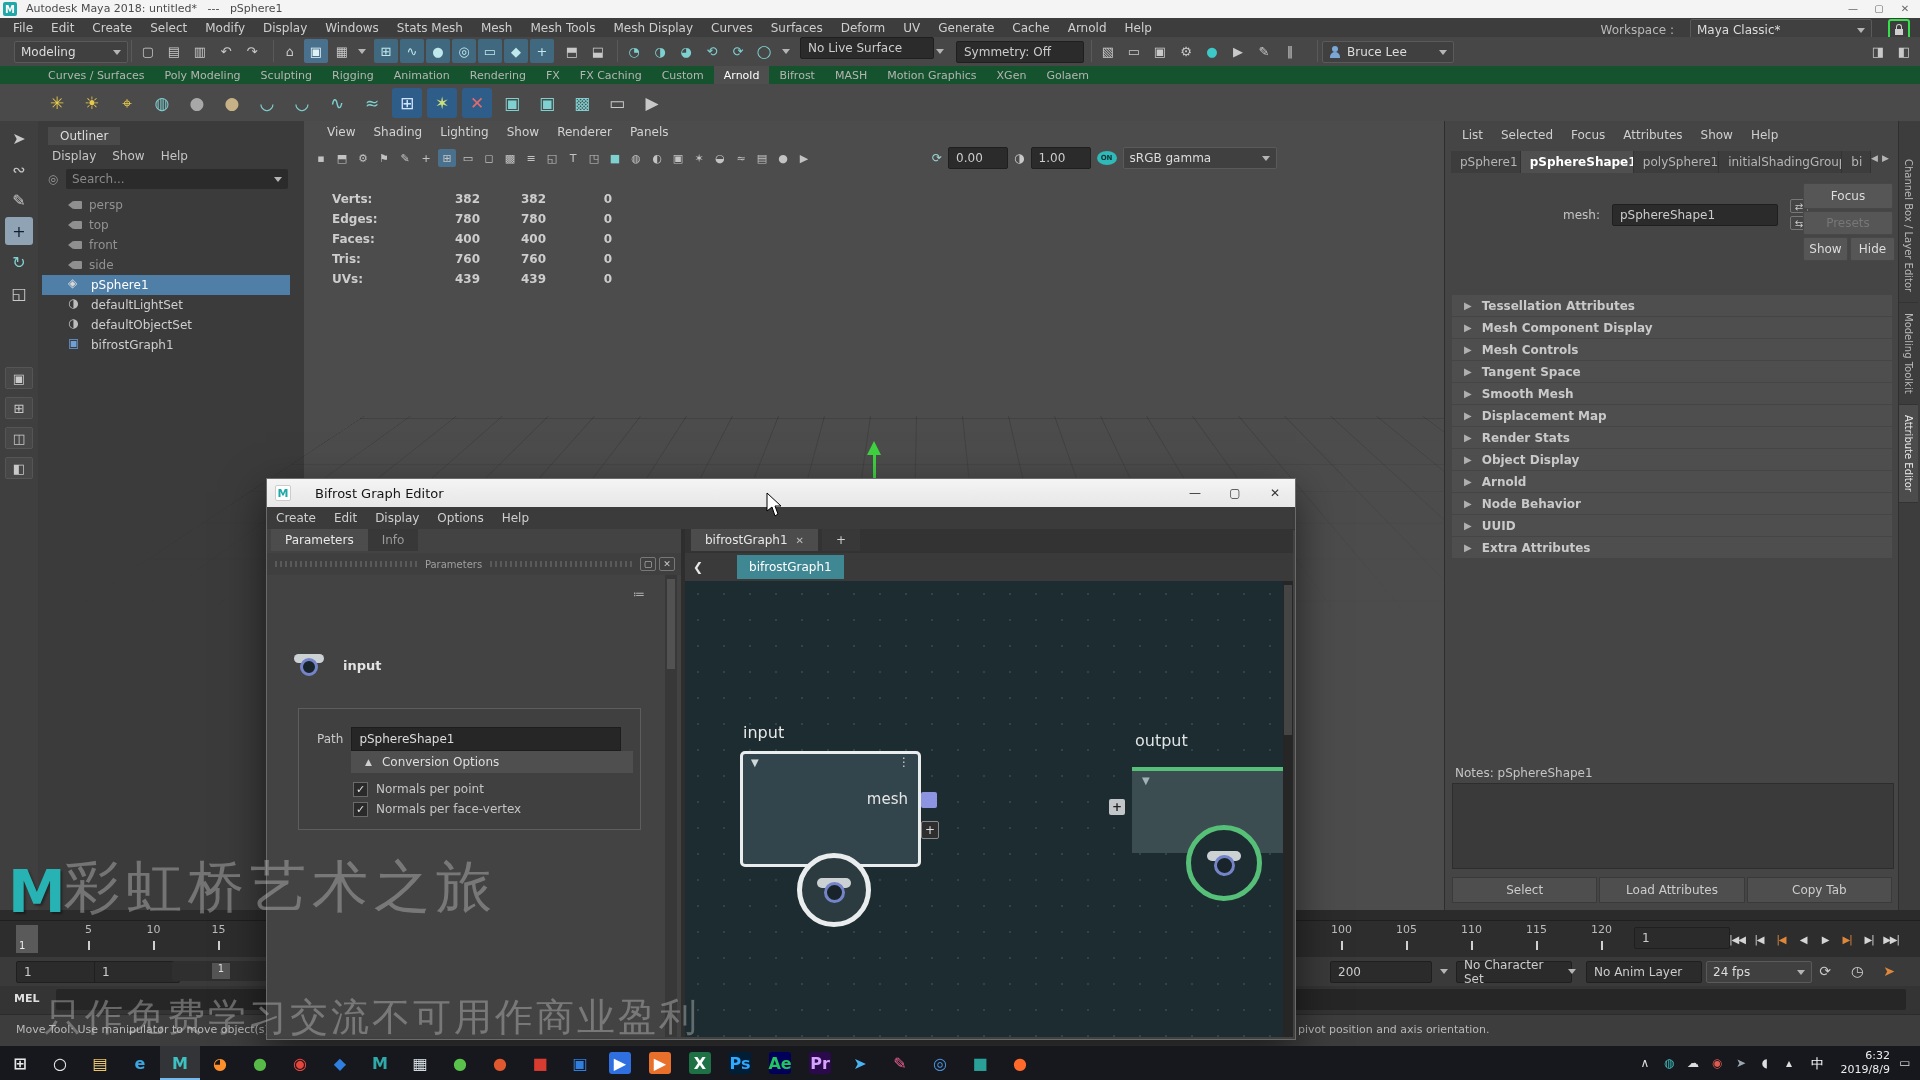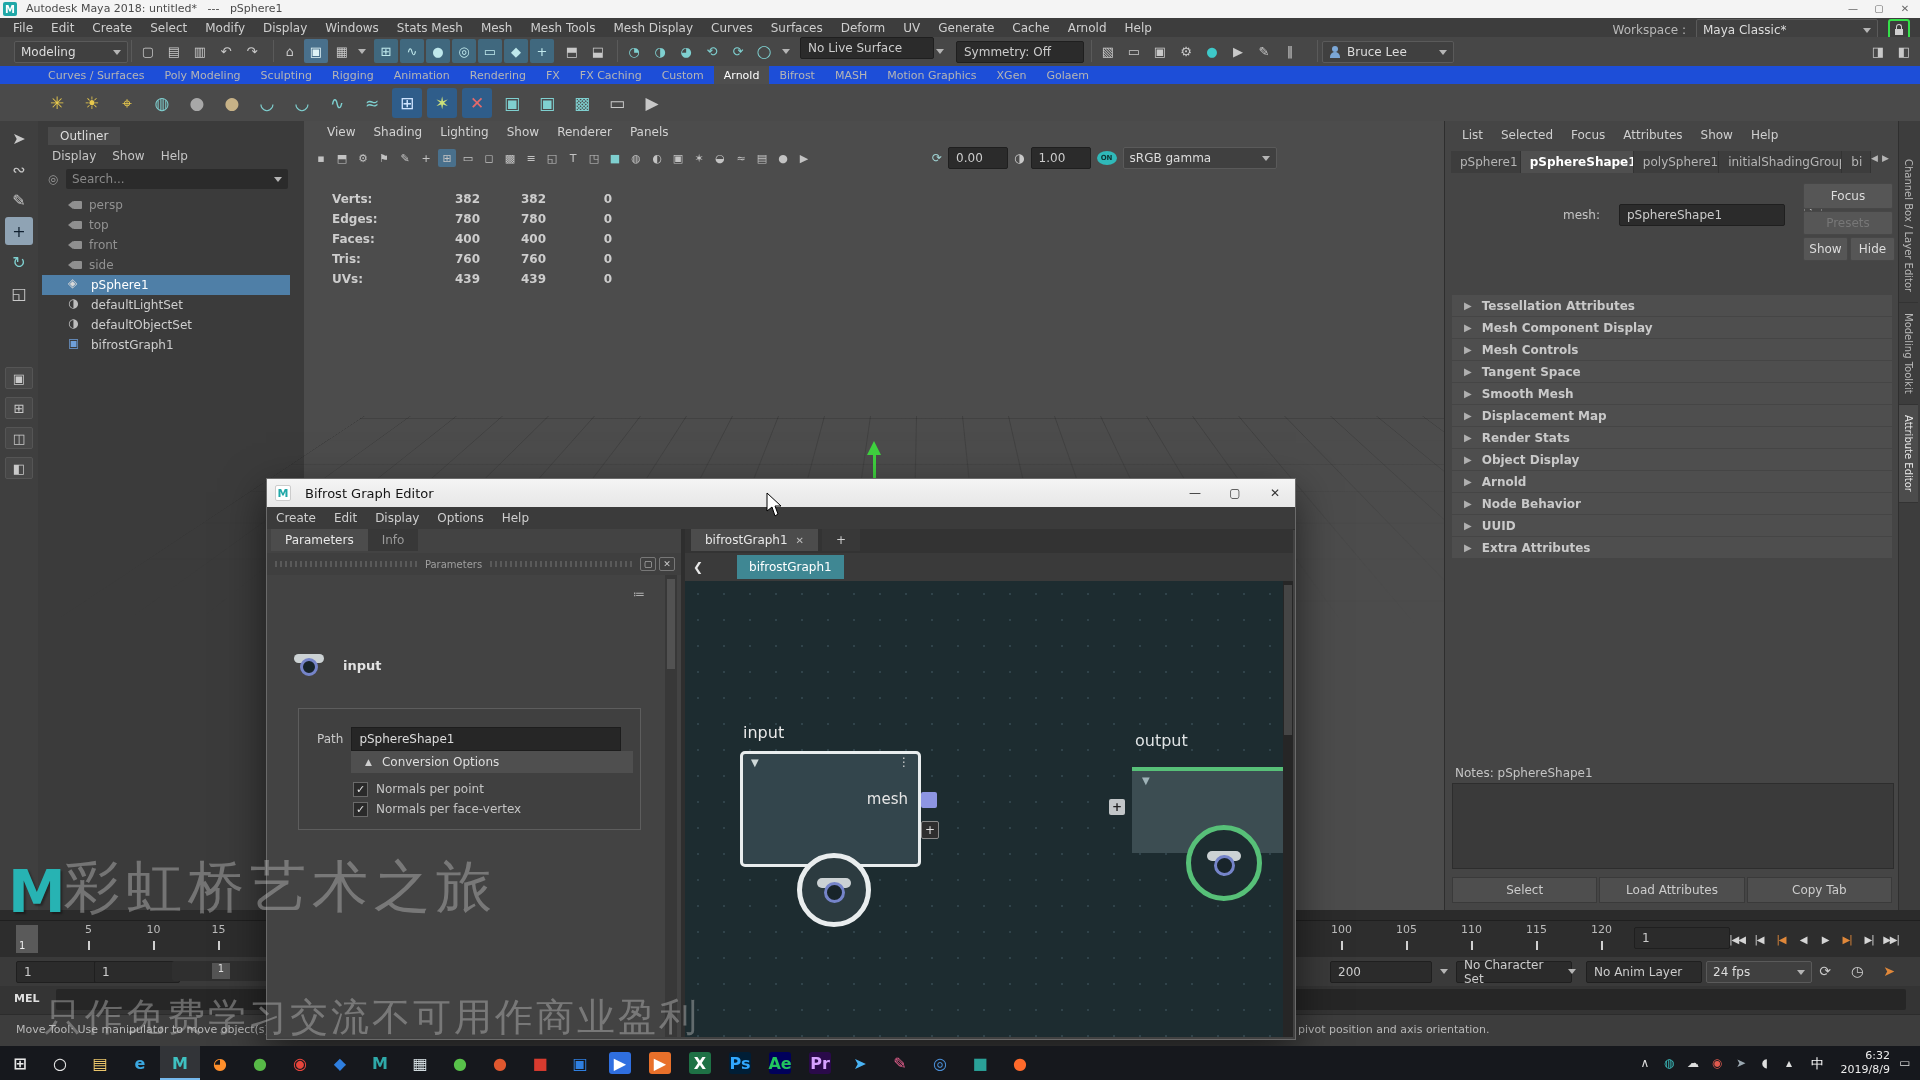--- a/index.html
+++ b/index.html
@@ -19,21 +19,21 @@
   #menubar{left:0;top:18px;width:1920px;height:19px;background:#3d3d3d;border-bottom:1px solid #333}
   .mitem{padding:0 9px;height:19px;display:flex;align-items:center;color:#cfcfcf;font-size:12px}
   
   #toolbar{left:0;top:37px;width:1920px;height:29px;background:#474747;border-bottom:1px solid #3a3a3a}
   .dd{background:#404040;border:1px solid #5a5a5a;border-radius:2px;height:20px;display:flex;align-items:center;padding:0 6px;color:#ddd;justify-content:space-between}
   .fld{background:#2b2b2b;border:1px solid #1f1f1f;border-radius:2px;height:20px;display:flex;align-items:center;padding:0 7px;color:#ccc}
   .ic24{width:24px;height:24px;font-size:13px}
   .snapbg{background:#40687e;color:#bfe8ec}
   .on{background:#49708c;color:#dff3f6}
   
-  #shelftabs{left:0;top:66px;width:1920px;height:18px;background:#1d4ed8;border-bottom:1px solid #383838}
+  #shelftabs{left:0;top:66px;width:1920px;height:18px;background:#14532d;border-bottom:1px solid #383838}
   .stab{padding:0 10px;font-size:11px;color:#b5b5b5;height:18px;display:flex;align-items:center}
   .stab.on{color:#fff;background:#4e4e4e}
   #shelficons{left:0;top:84px;width:1920px;height:37px;background:#4a4a4a;border-bottom:1px solid #383838}
   .shic{width:30px;height:30px;font-size:17px;border-radius:3px}
   
   #toolbox{left:0;top:121px;width:38px;height:789px;background:#3f3f3f;border-right:1px solid #333}
   .tool{width:28px;height:28px;margin:3px auto;font-size:16px;border-radius:3px}
   .tool.on{background:#8fa3b4;color:#17242e}
   .lay{width:26px;height:20px;margin:8px auto;font-size:13px;background:#474747;border:1px solid #555}
   
@@ -169,21 +169,21 @@
         <span class="mitem">Mesh Display</span>
         <span class="mitem">Curves</span>
         <span class="mitem">Surfaces</span>
         <span class="mitem">Deform</span>
         <span class="mitem">UV</span>
         <span class="mitem">Generate</span>
         <span class="mitem">Cache</span>
         <span class="mitem">Arnold</span>
         <span class="mitem">Help</span>
       </div>
-    <div class="ab fx" style="right:10px;top:1px;gap:10px">
+    <div class="ab fx" style="right:10px;top:1px;gap:16px">
       <span style="color:#b8b8b8">Workspace :</span>
       <span class="dd" style="width:168px">
         <span>Maya Classic*</span>
           <span class="caret"></span>
       </span>
       <span class="lockbox">
           <span class="lockglyph"></span>
         </span>
     </div>
   </div>
@@ -513,21 +513,21 @@
         <span class="aetab on">pSphereShape1</span>
         <span class="aetab">polySphere1</span>
         <span class="aetab">initialShadingGroup</span>
         <span class="aetab">bi</span>
       </div>
     <div class="ab fx" style="left:426px;top:32px;gap:4px;color:#b5b5b5;font-size:9px">
 
     <span>◀</span>
         <span>▶</span>
       </div>
-    <div class="ab fx" style="left:118px;top:78px;gap:19px">
+    <div class="ab fx" style="left:118px;top:78px;gap:12px">
       <span style="color:#c5c5c5">mesh:</span>
       <span class="fld" style="width:150px">pSphereShape1</span>
       <span class="fx" style="flex-direction:column;gap:3px;font-size:10px">
 
       <span class="ic" style="width:16px;height:12px;border:1px solid #777">⇄</span>
           <span class="ic" style="width:16px;height:12px;border:1px solid #777">⇆</span>
         </span>
     </div>
     <div class="ab aebtn" style="left:358px;top:62px;width:88px;height:24px">Focus</div>
     <div class="ab aebtn" style="left:358px;top:90px;width:88px;height:22px;color:#777">Presets</div>
@@ -709,21 +709,21 @@
   </div>
 
   <div class="ab brow" id="rowD">
     <span class="ab" style="left:16px;top:8px;color:#b8b8b8;font-size:11px">Move Tool: Use manipulator to move object(s). Ctrl+MM</span>
     <span class="ab" style="left:1298px;top:8px;color:#b8b8b8;font-size:11px">pivot position and axis orientation.</span>
   </div>
 
   <div class="ab" id="bifrost">
     <div class="ab fx" id="bf-title">
       <span class="ic" style="width:14px;height:14px;margin-left:8px;background:#fff;color:#20a8a8;font-weight:bold;font-size:11px;border:1px solid #ccc">M</span>
-      <span style="margin-left:14px">Bifrost Graph Editor</span>
+      <span style="margin-left:24px">Bifrost Graph Editor</span>
       <span class="fx ab" style="right:0;top:0">
 
       <span class="ic bfwbtn">—</span>
           <span class="ic bfwbtn">▢</span>
           <span class="ic bfwbtn">✕</span>
         </span>
     </div>
     <div class="ab fx" id="bf-menus">
 
     <span class="mitem">Create</span>

